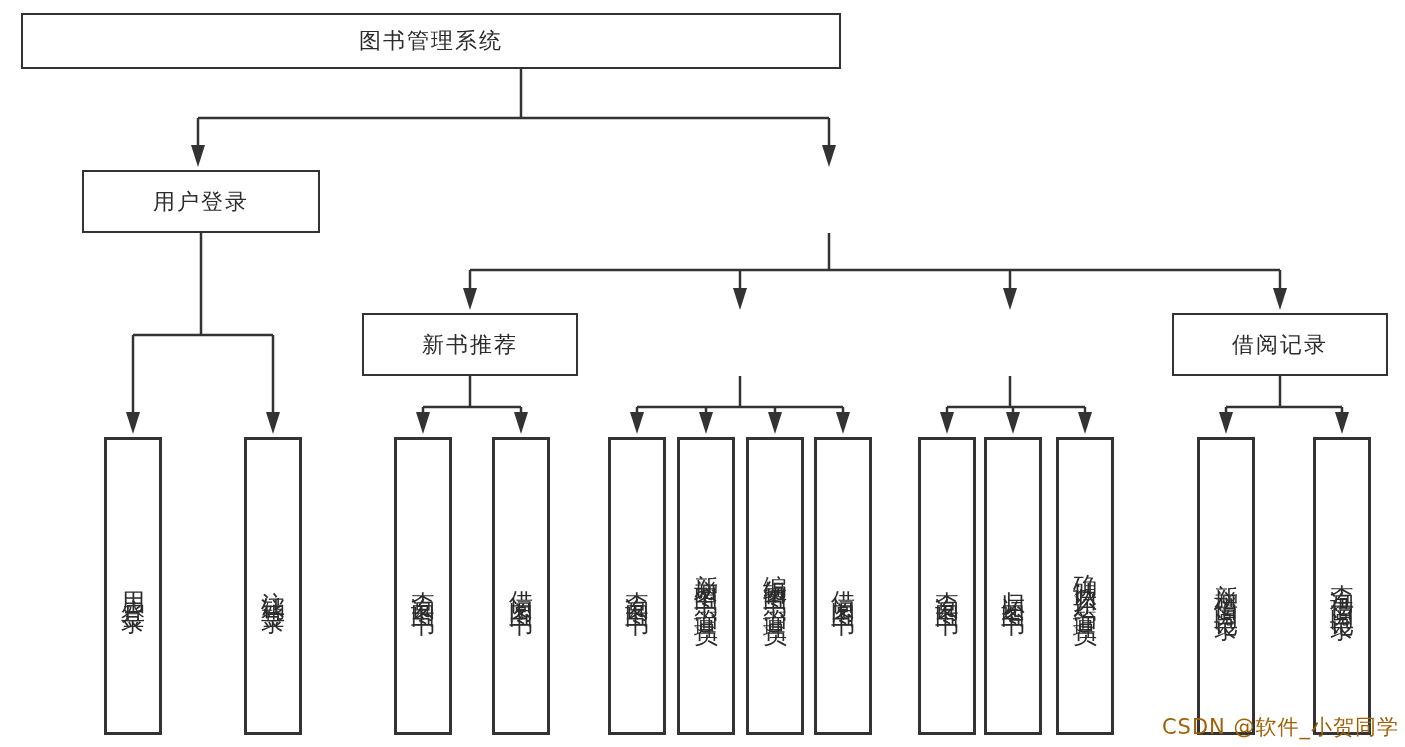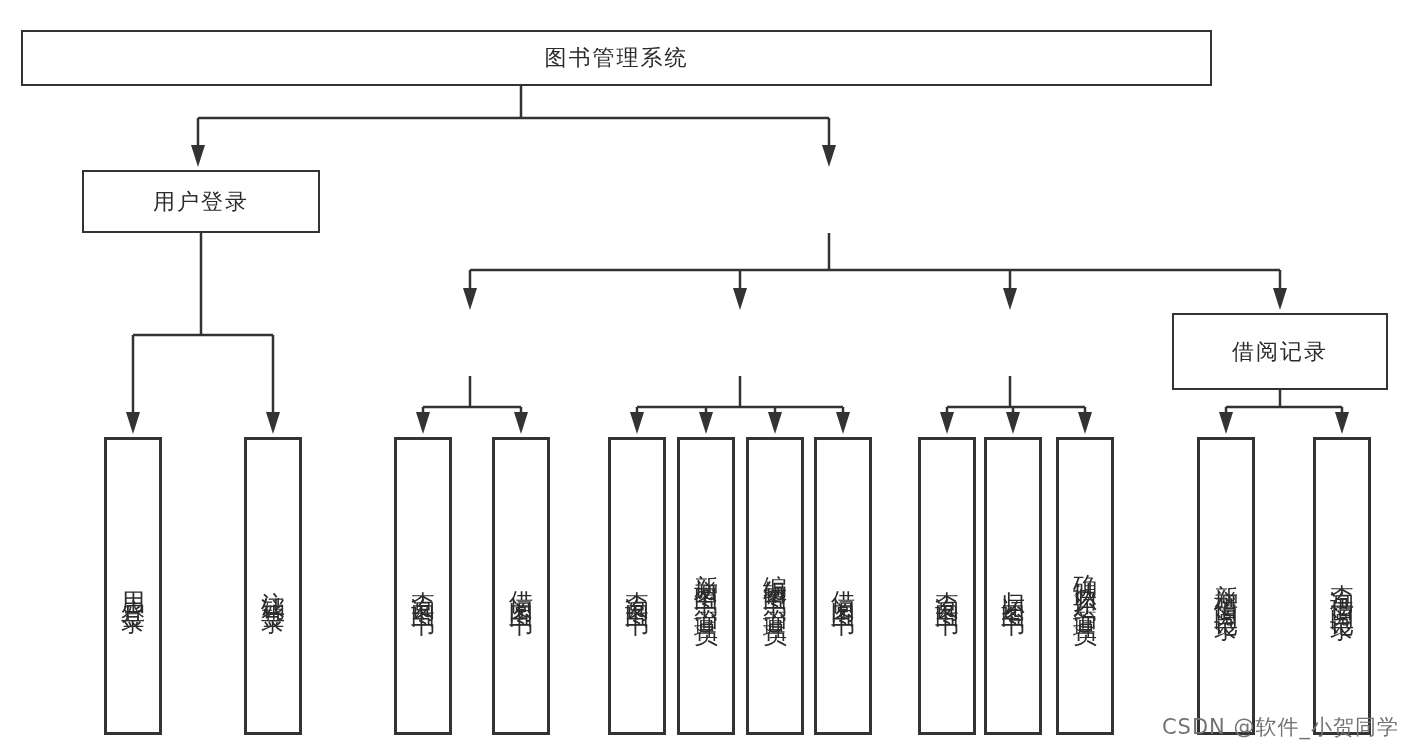--- a/index.html
+++ b/index.html
@@ -26,21 +26,21 @@
     text-orientation:mixed;
     font-size:24px;
     letter-spacing:7px;
     line-height:1;
     white-space:nowrap;
   }
   .watermark{
     position:absolute;
     right:6px;bottom:6px;
     font-size:21px;
-    color:#737373;
+    color:#a16207;
     letter-spacing:1px;
     white-space:nowrap;
   }
 </style>
 </head>
 <body>
 
 <div class="canvas">
 
   <svg class="connectors" viewBox="0 0 1405 747" xmlns="http://www.w3.org/2000/svg">
@@ -105,29 +105,32 @@
       <polygon points="768,412 782,412 775,434"></polygon>
       <polygon points="836,412 850,412 843,434"></polygon>
       <polygon points="940,412 954,412 947,434"></polygon>
       <polygon points="1006,412 1020,412 1013,434"></polygon>
       <polygon points="1078,412 1092,412 1085,434"></polygon>
       <polygon points="1219,412 1233,412 1226,434"></polygon>
       <polygon points="1335,412 1349,412 1342,434"></polygon>
     </g>
   </svg>
 
-  <div class="box" style="left:21px;top:30px;width:1191px;height:56px">
+  <div class="box" style="left:21px;top:13px;width:820px;height:56px">
     <span class="h-label">图书管理系统</span>
   </div>
 
   <div class="box" style="left:82px;top:170px;width:238px;height:63px">
     <span class="h-label">用户登录</span>
   </div>
 
-  <div class="box" style="left:1172px;top:313px;width:216px;height:77px">
+  <div class="box" style="left:362px;top:313px;width:216px;height:63px">
+    <span class="h-label">新书推荐</span>
+  </div>
+  <div class="box" style="left:1172px;top:313px;width:216px;height:63px">
     <span class="h-label">借阅记录</span>
   </div>
 
   <div class="box leaf" style="left:104px;top:437px;width:58px;height:298px">
     <span class="v-label">用户登录</span>
   </div>
   <div class="box leaf" style="left:244px;top:437px;width:58px;height:298px">
     <span class="v-label">注销登录</span>
   </div>
 

